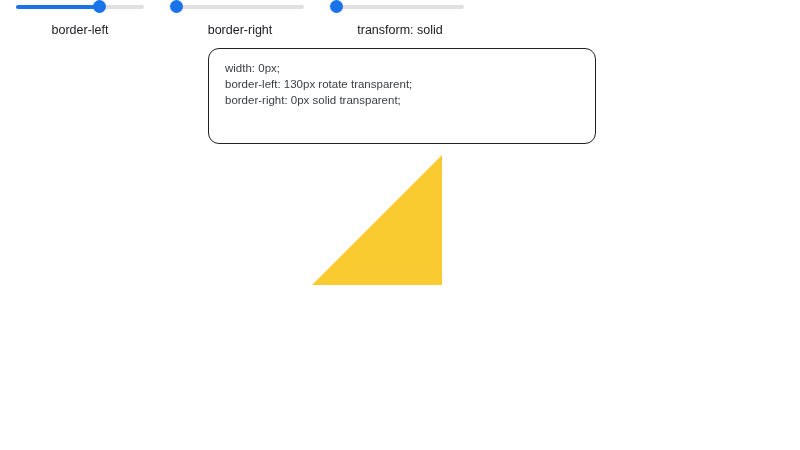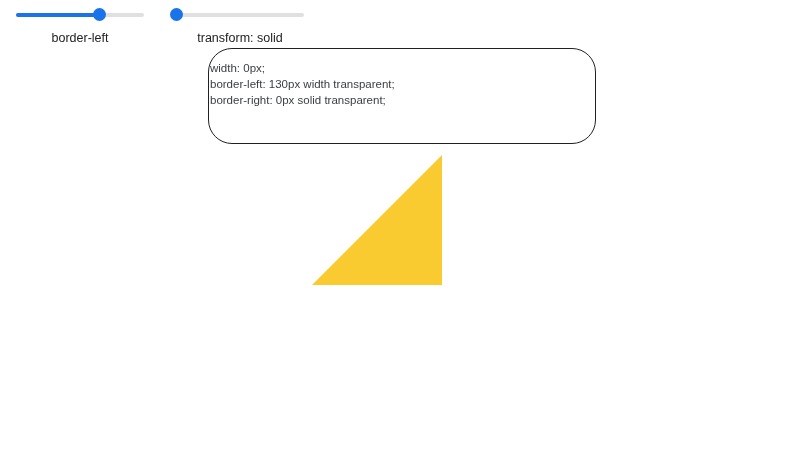--- a/index.html
+++ b/index.html
@@ -13,21 +13,20 @@
     font-family: "Liberation Sans", sans-serif;
     color: #222;
     overflow: hidden;
     position: relative;
   }
 
   
   .slider-bar {
     display: flex;
     width: 719px;
-    padding-top: 8px;
     box-sizing: border-box;
   }
   .slider-cell {
     width: 160px;
     display: flex;
     flex-direction: column;
     align-items: center;
   }
   .slider {
     position: relative;
@@ -70,23 +69,23 @@
   }
 
   
   .code-panel {
     position: absolute;
     left: 208px;
     top: 48px;
     width: 388px;
     height: 96px;
     border: 1px solid #202124;
-    border-radius: 24px;
+    border-radius: 11px;
     box-sizing: border-box;
-    padding: 11px 0 0 1px;
+    padding: 11px 0 0 16px;
   }
   .code-line {
     font-size: 11.5px;
     line-height: 16px;
     color: #3c4043;
     font-family: "Liberation Sans", sans-serif;
     white-space: nowrap;
   }
 
   
@@ -112,35 +111,43 @@
 
   <div class="slider-cell">
     <div class="slider">
       <div class="slider-track"></div>
       <div class="slider-fill" style="width:83px;"></div>
       <div class="slider-thumb" style="left:83px;"></div>
     </div>
     <div class="slider-label">border-left</div>
   </div>
 
+  <div class="slider-cell">
+    <div class="slider">
+      <div class="slider-track"></div>
+      <div class="slider-fill" style="width:0px;"></div>
+      <div class="slider-thumb" style="left:0px;"></div>
+    </div>
+    <div class="slider-label">border-right</div>
+  </div>
 
 
 
   <div class="slider-cell">
     <div class="slider">
       <div class="slider-track"></div>
       <div class="slider-fill" style="width:0px;"></div>
       <div class="slider-thumb" style="left:0px;"></div>
     </div>
     <div class="slider-label">transform: solid</div>
   </div>
 
 </div>
 
 <div class="code-panel">
   <div class="code-line">width: 0px;</div>
-  <div class="code-line">border-left: 130px width transparent;</div>
+  <div class="code-line">border-left: 130px rotate transparent;</div>
   <div class="code-line">border-right: 0px solid transparent;</div>
 </div>
 
 <div class="shape-stage">
   <div class="shape" id="shape" style="width: 0px; height: 0px; border-left: 130px solid transparent; border-right: 0px solid transparent; border-bottom: 130px solid rgb(249, 203, 48); transform: rotate(0deg);"></div>
 </div>
 
 </body></html>

